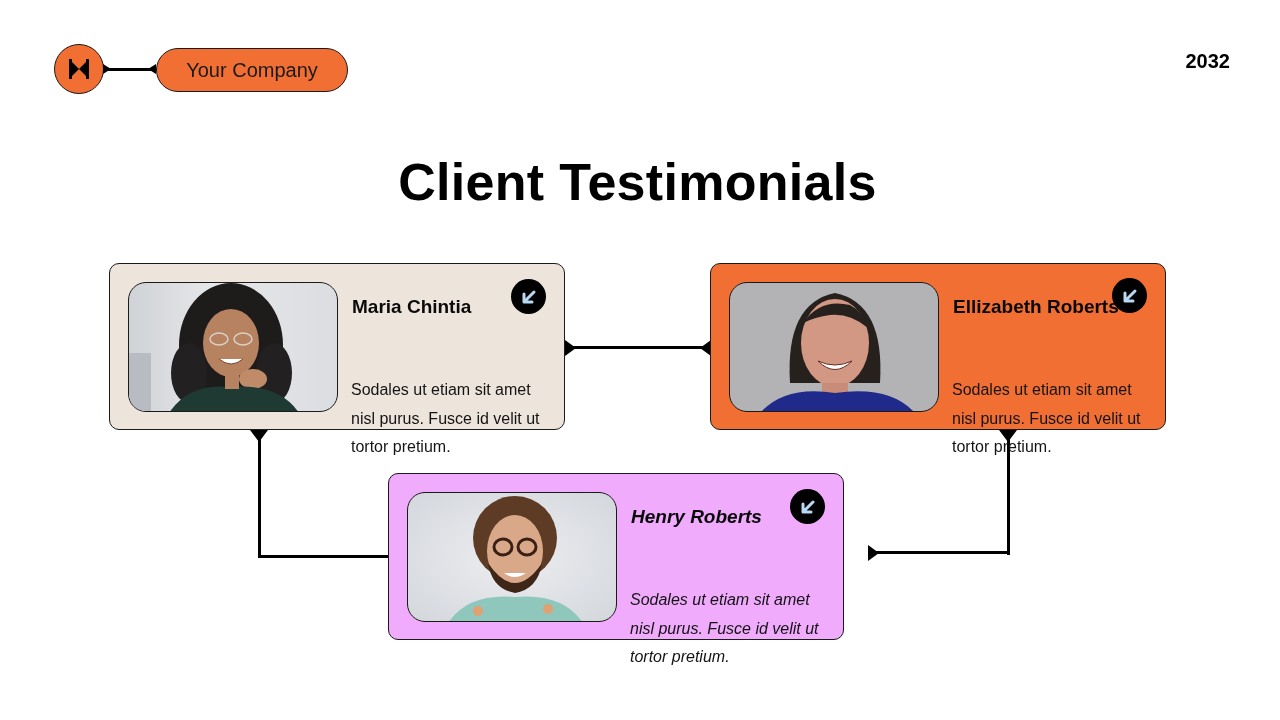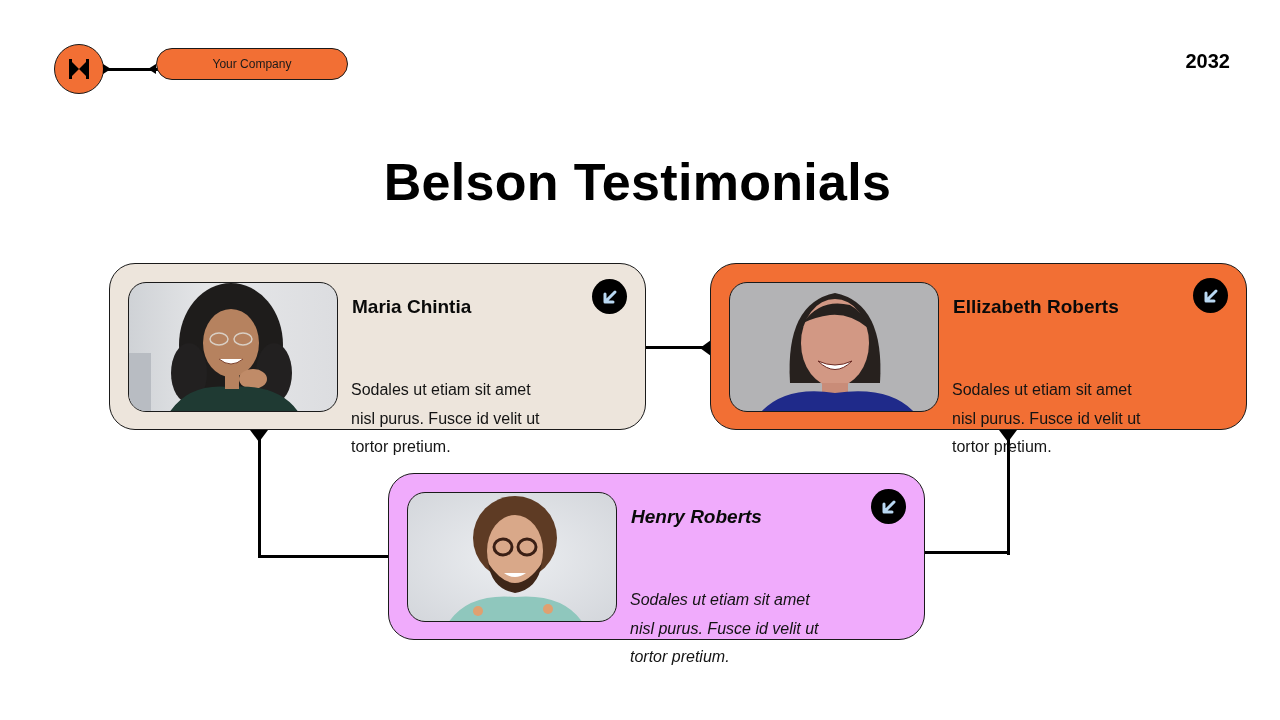--- a/index.html
+++ b/index.html
@@ -16,38 +16,38 @@
       left: 54px; top: 44px; width: 50px; height: 50px; border-radius: 50%;
       background: #f26f34; border: 1.5px solid #1a1a1a; box-sizing: border-box;
       display: flex; align-items: center; justify-content: center;
     }
     .logo-link { left: 104px; top: 68px; width: 54px; height: 3px; background: #000; }
     .logo-link-nub-l { left: 103px; top: 64px; width: 0; height: 0;
       border-top: 5.5px solid transparent; border-bottom: 5.5px solid transparent; border-left: 8px solid #000; }
     .logo-link-nub-r { left: 148px; top: 64px; width: 0; height: 0;
       border-top: 5.5px solid transparent; border-bottom: 5.5px solid transparent; border-right: 8px solid #000; }
     .company-pill {
-      left: 156px; top: 48px; width: 192px; height: 32px; border-radius: 22px;
+      left: 156px; top: 48px; width: 192px; height: 44px; border-radius: 22px;
       background: #f26f34; border: 1.5px solid #1a1a1a; box-sizing: border-box;
       display: flex; align-items: center; justify-content: center;
-      font-size: 12px; color: #1a1a1a;
+      font-size: 20px; color: #1a1a1a;
     }
     .year {
       left: 1140px; top: 50px; width: 90px; text-align: right;
       font-size: 20px; font-weight: bold; color: #000;
     }
     .title {
       left: 0; top: 152px; width: 1275px; text-align: center;
       font-size: 52px; font-weight: bold; color: #000; letter-spacing: 0.3px;
     }
 
     
     .card {
-      position: absolute; width: 537px; height: 167px; box-sizing: border-box;
-      border: 1.5px solid #1a1a1a; border-radius: 26px;
+      position: absolute; width: 456px; height: 167px; box-sizing: border-box;
+      border: 1.5px solid #1a1a1a; border-radius: 10px;
     }
     .card .photo {
       position: absolute; left: 18px; top: 18px; width: 210px; height: 130px;
       box-sizing: border-box; border: 1.5px solid #1a1a1a; border-radius: 18px;
       overflow: hidden;
     }
     .card .name {
       position: absolute; left: 242px; top: 32px; font-size: 19px; font-weight: bold; color: #0a0a0a;
     }
     .card .quote {
@@ -81,21 +81,21 @@
   </svg>
 </div>
 <div class="abs logo-link"></div>
 <div class="abs logo-link-nub-l"></div>
 <div class="abs logo-link-nub-r"></div>
 <div class="abs company-pill">
   <span>Your Company</span>
 </div>
 <div class="abs year">2032</div>
 
-<div class="abs title">Belson Testimonials</div>
+<div class="abs title">Client Testimonials</div>
 
 <div class="line" style="left:565px; top:346px; width:146px; height:3px;"></div>
 <div class="tri-right" style="left:565px; top:340px;"></div>
 <div class="tri-left" style="left:700px; top:340px;"></div>
 
 <div class="line" style="left:258px; top:432px; width:3px; height:126px;"></div>
 <div class="line" style="left:258px; top:555px; width:155px; height:3px;"></div>
 <div class="tri-down" style="left:250px; top:430px;"></div>
 <div class="tri-left" style="left:401px; top:548px;"></div>
 

